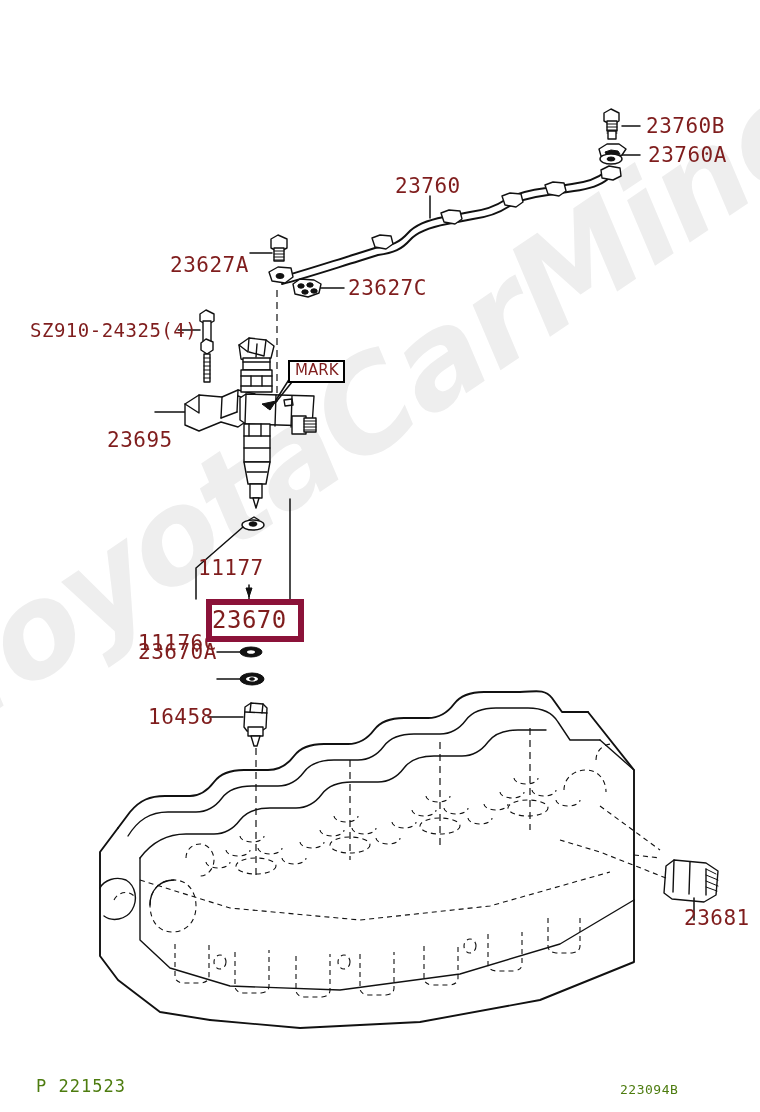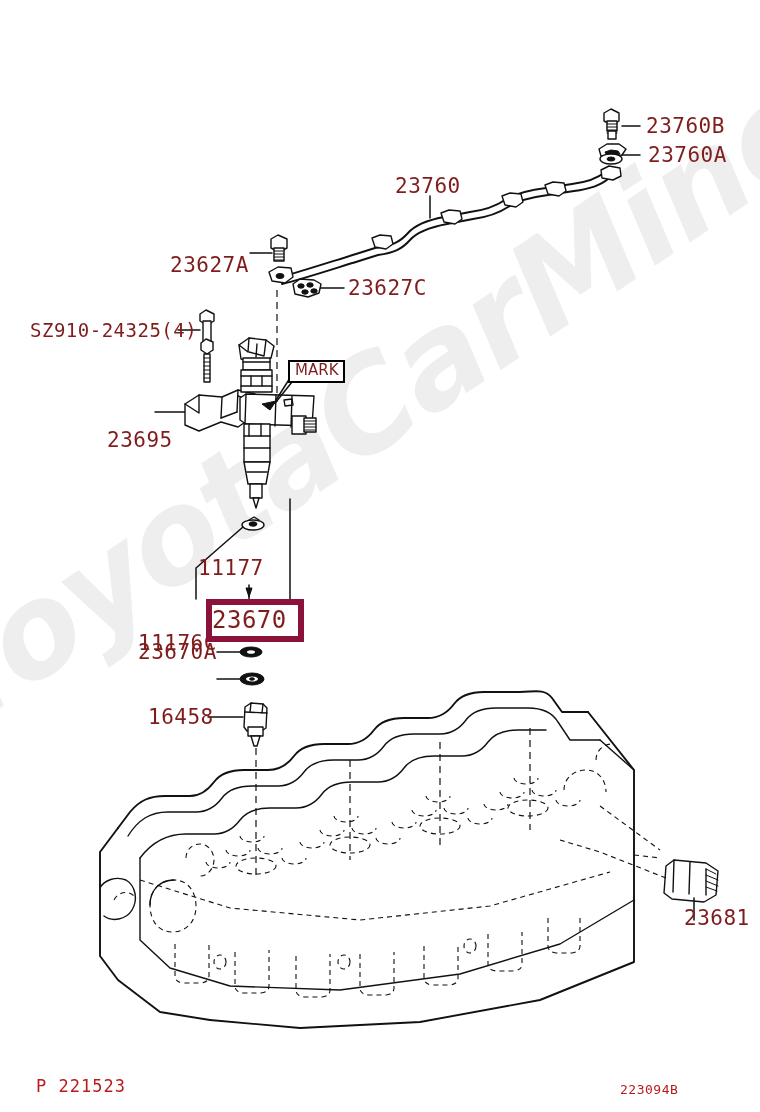--- a/index.html
+++ b/index.html
@@ -89,21 +89,21 @@
     display: block;
     text-align: left;
     line-height: 31px;
     font-size: 24px;
   }
   
   .footer-code {
     position: absolute;
     z-index: 4;
     font-family: "DejaVu Sans Mono", monospace;
-    color: #b91c1c;
+    color: #4d7c0f;
     font-size: 17px;
     letter-spacing: 1px;
   }
   #footer-left {
     left: 36px;
     top: 1076px;
   }
   #footer-right {
     left: 620px;
     top: 1082px;

